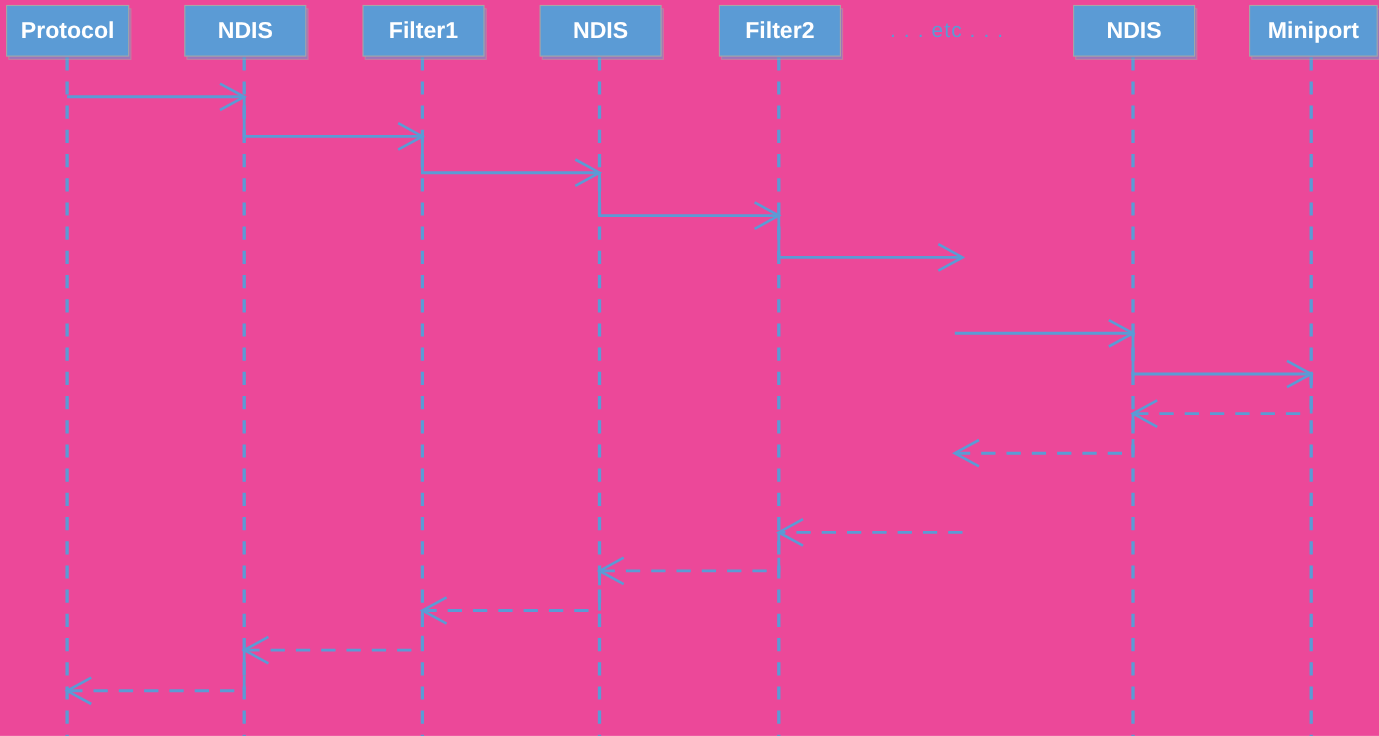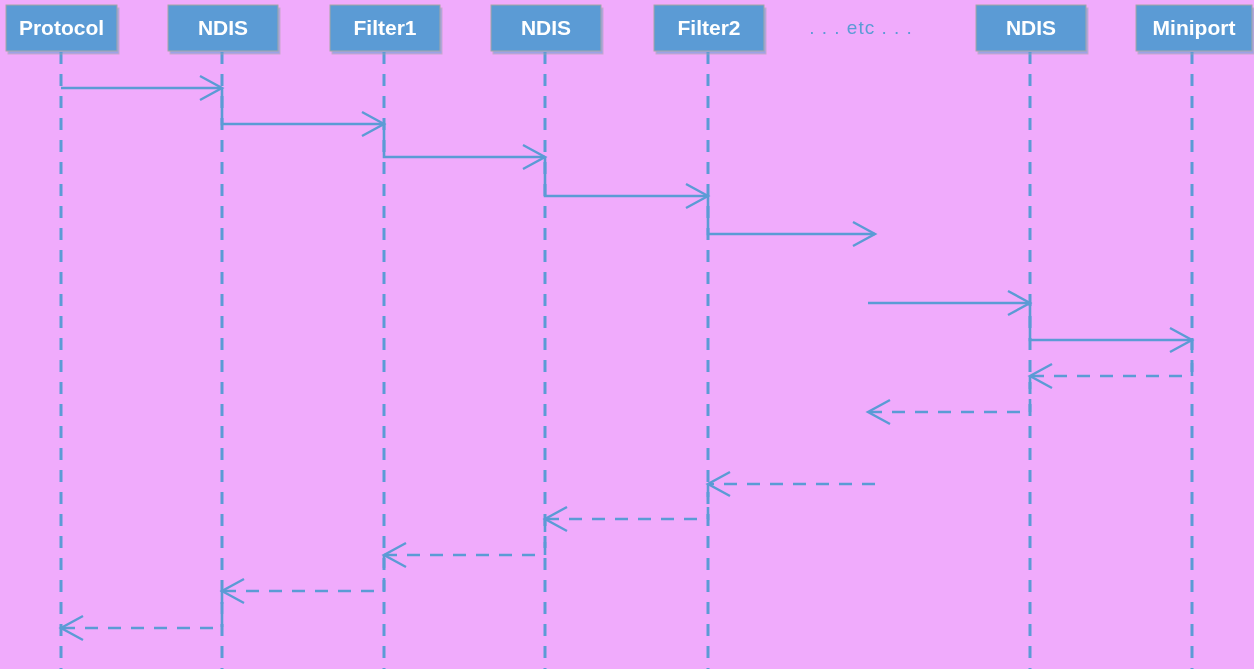--- a/index.html
+++ b/index.html
@@ -7,21 +7,21 @@
     padding: 0;
     background: #ffffff;
   }
   body {
     font-family: "Liberation Sans", sans-serif;
   }
   #diagram-root {
     position: relative;
     width: 1254px;
     height: 669px;
-    background: #f0abfc;
+    background: #ec4899;
     overflow: hidden;
   }
   #diagram-svg {
     position: absolute;
     left: 0;
     top: 0;
     width: 1254px;
     height: 669px;
     display: block;
   }

